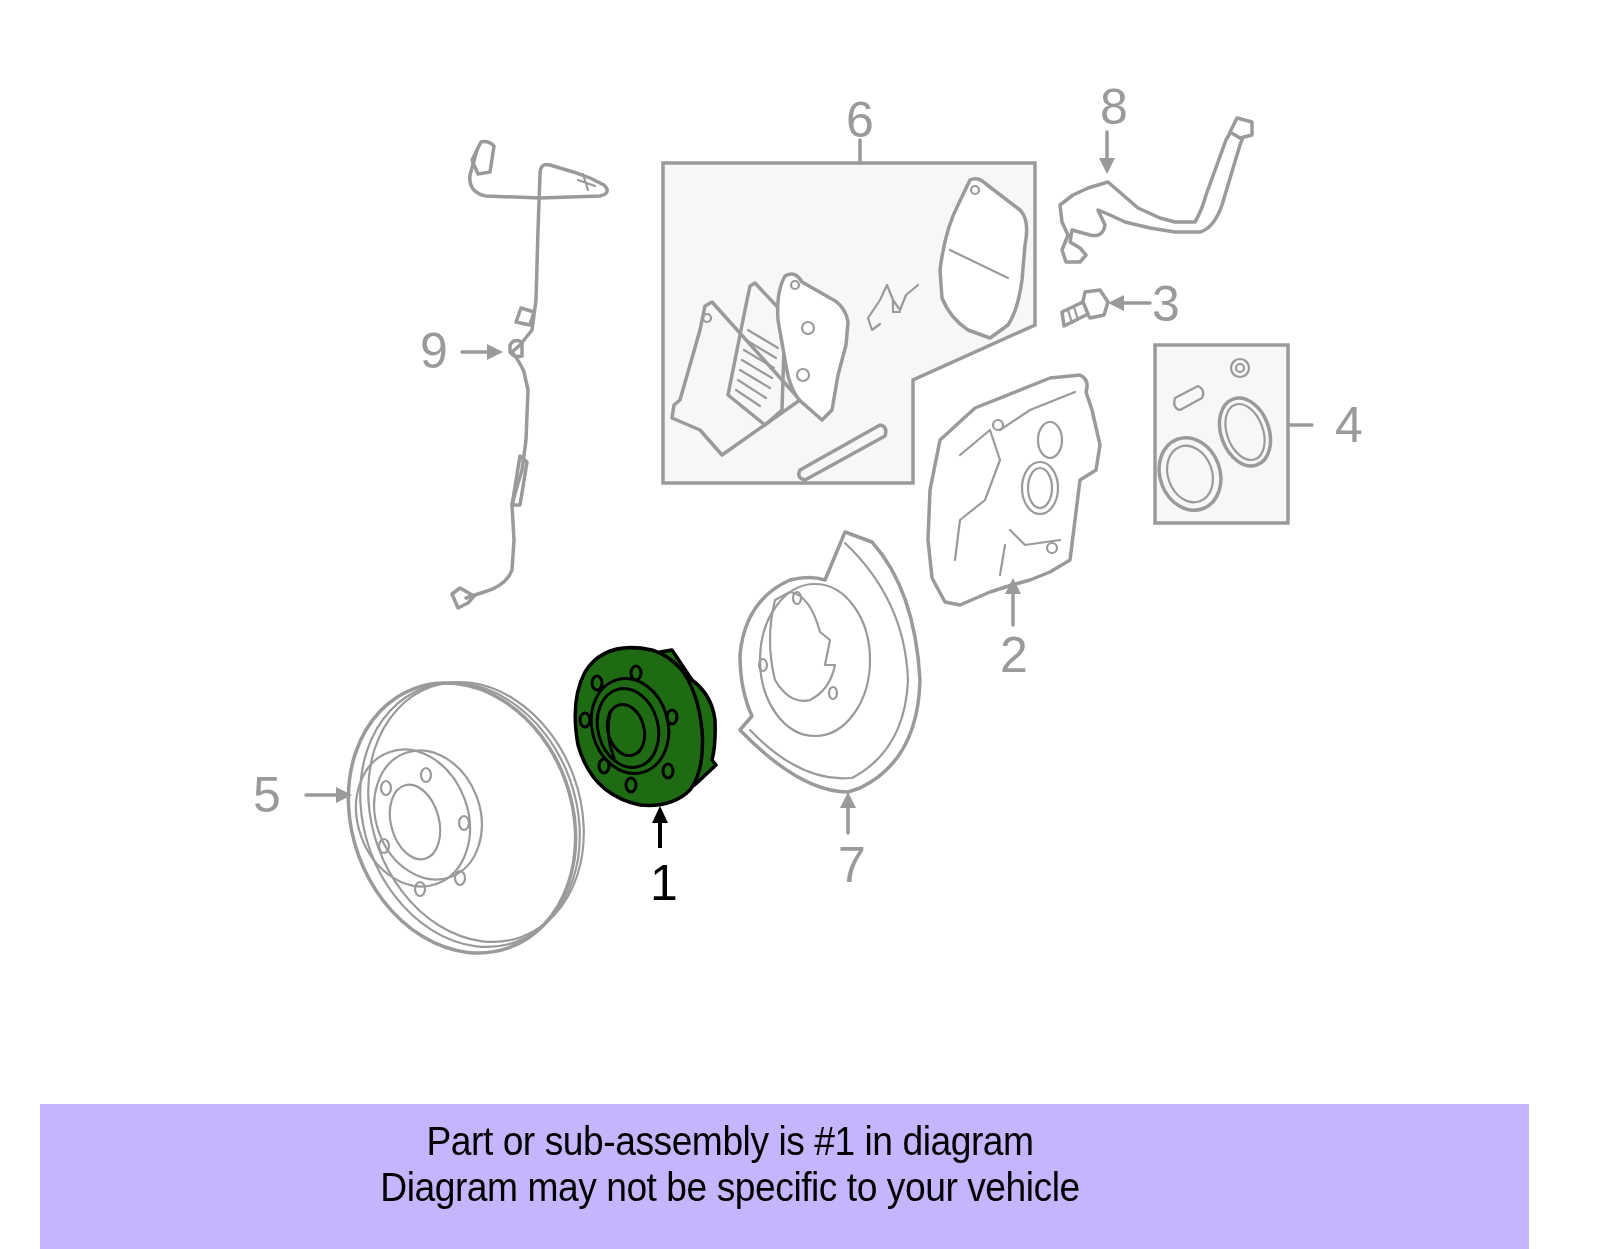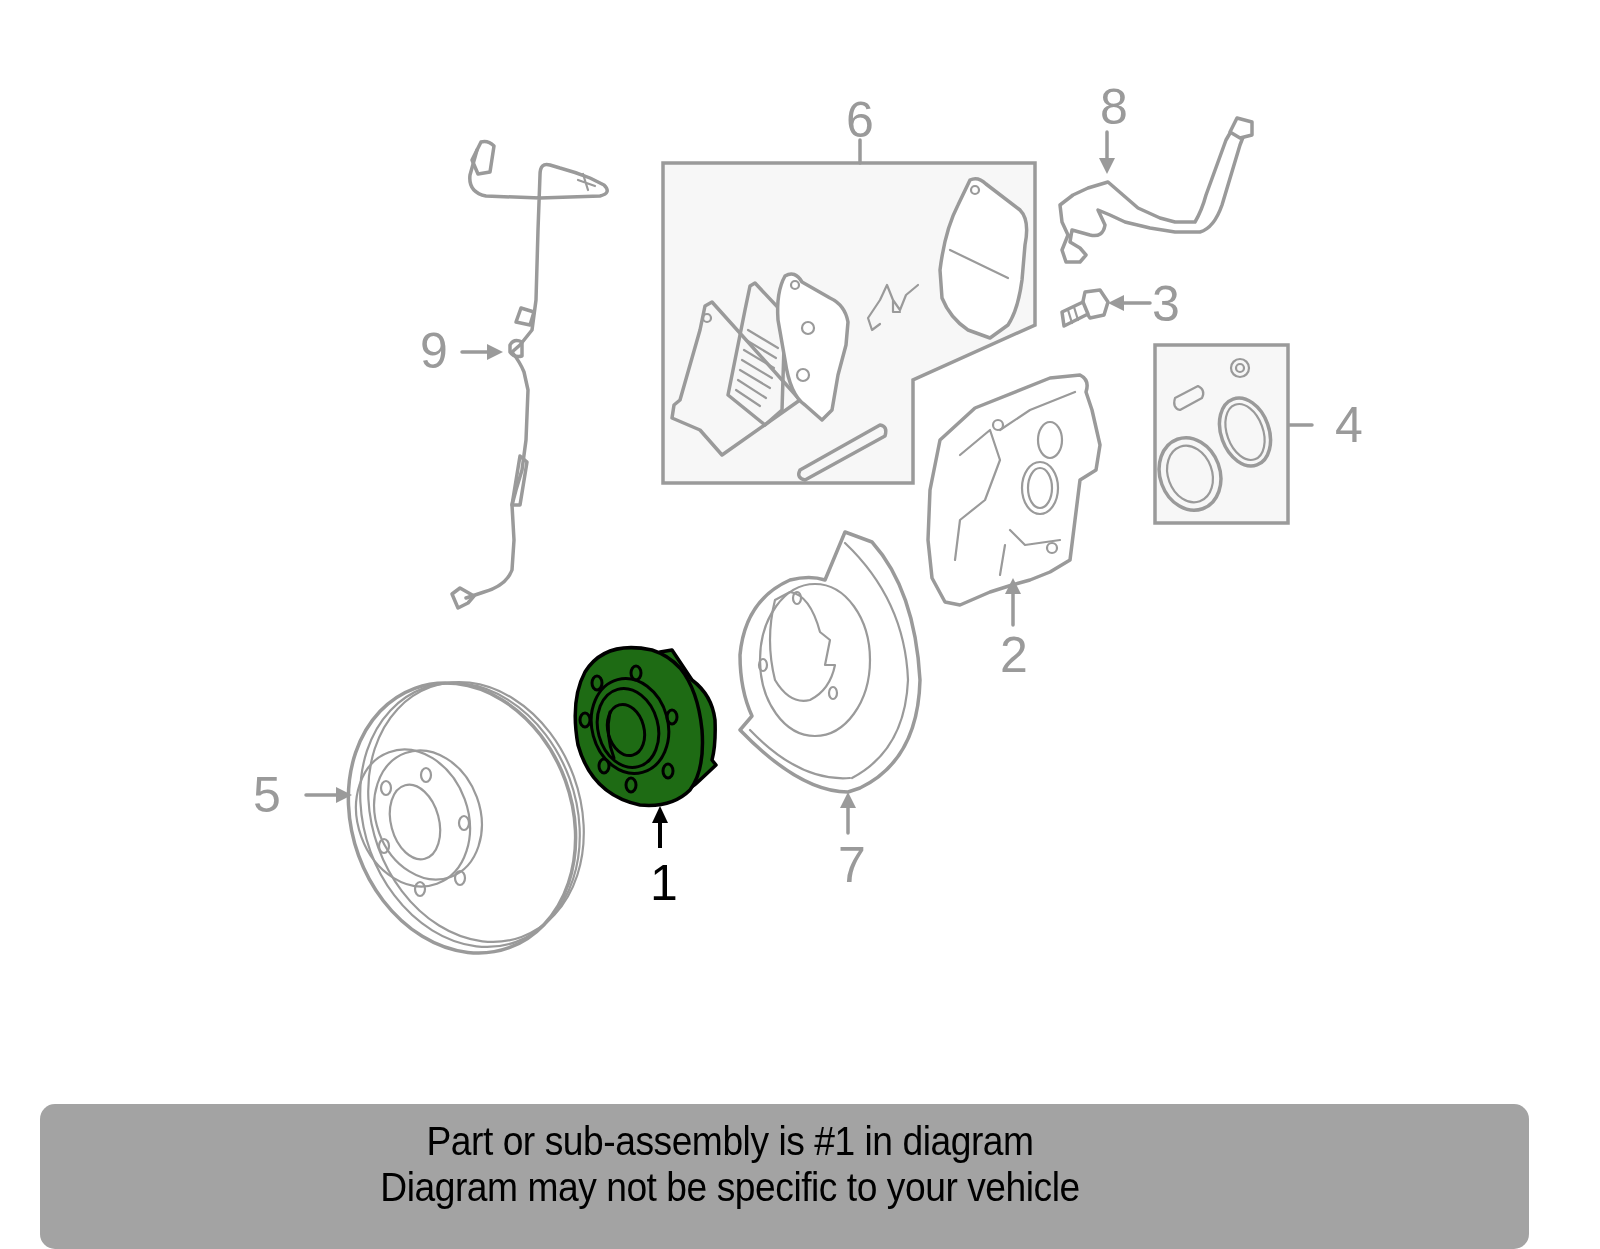--- a/index.html
+++ b/index.html
@@ -10,21 +10,21 @@
     .callout.active { fill: #000000; }
     .ln { fill: none; stroke: #9a9a9a; stroke-width: 3.5; stroke-linejoin: round; stroke-linecap: round; }
     .ln-thin { fill: none; stroke: #9a9a9a; stroke-width: 2.2; stroke-linejoin: round; stroke-linecap: round; }
     .box { fill: #f7f7f7; stroke: #9a9a9a; stroke-width: 3.5; }
     .part { fill: #ffffff; stroke: #9a9a9a; stroke-width: 3.5; stroke-linejoin: round; }
     .hub { fill: #1e6b14; stroke: #000000; stroke-width: 3.5; stroke-linejoin: round; }
     .hub-ln { fill: none; stroke: #000000; stroke-width: 3; stroke-linecap: round; }
     .arrow-g { fill: #9a9a9a; }
     .arrow-k { fill: #000000; }
     #banner { position: absolute; left: 40px; top: 1104px; width: 1489px; height: 145px;
-              background: #a3a3a3; text-align: center; border-radius: 15px; }
+              background: #c4b5fd; text-align: center; }
     #banner .line { display: block; font-size: 40px; line-height: 46px; color: #000000;
                     font-family: "Liberation Sans", sans-serif; letter-spacing: -0.5px;
                     transform: scaleX(0.93); transform-origin: 690px 0; width: 1380px; }
     #banner .line1 { margin-top: 14px; }
   </style>
 </head>
 <body>
 
 <svg id="diagram" viewBox="0 0 1600 1249" xmlns="http://www.w3.org/2000/svg">
 

